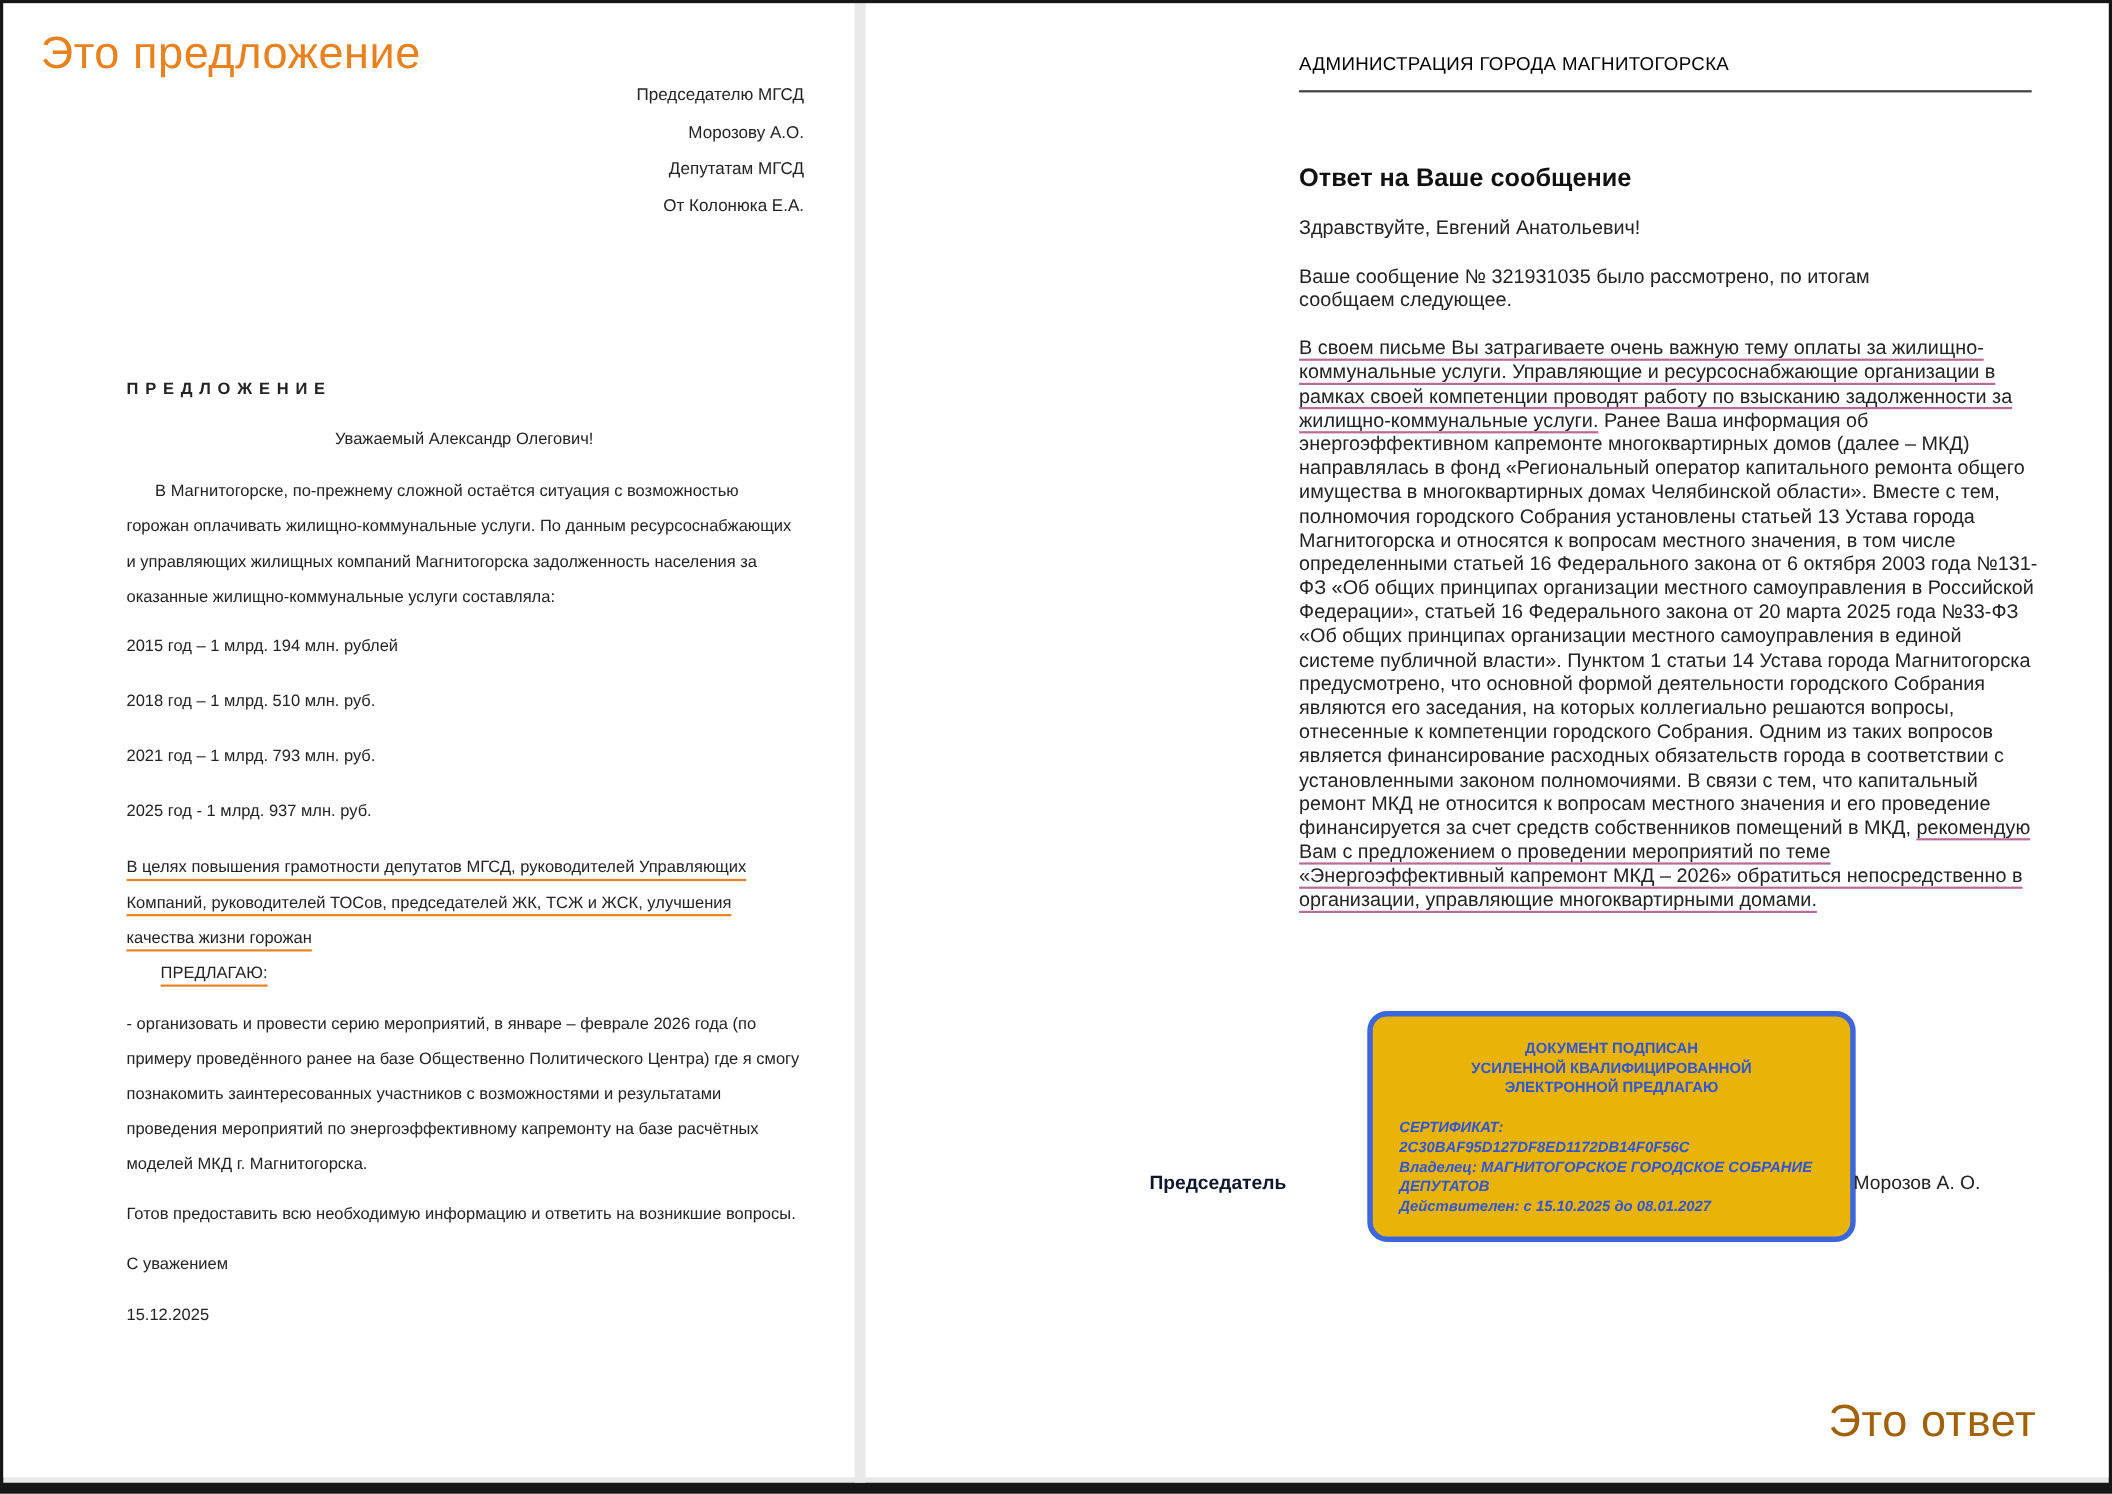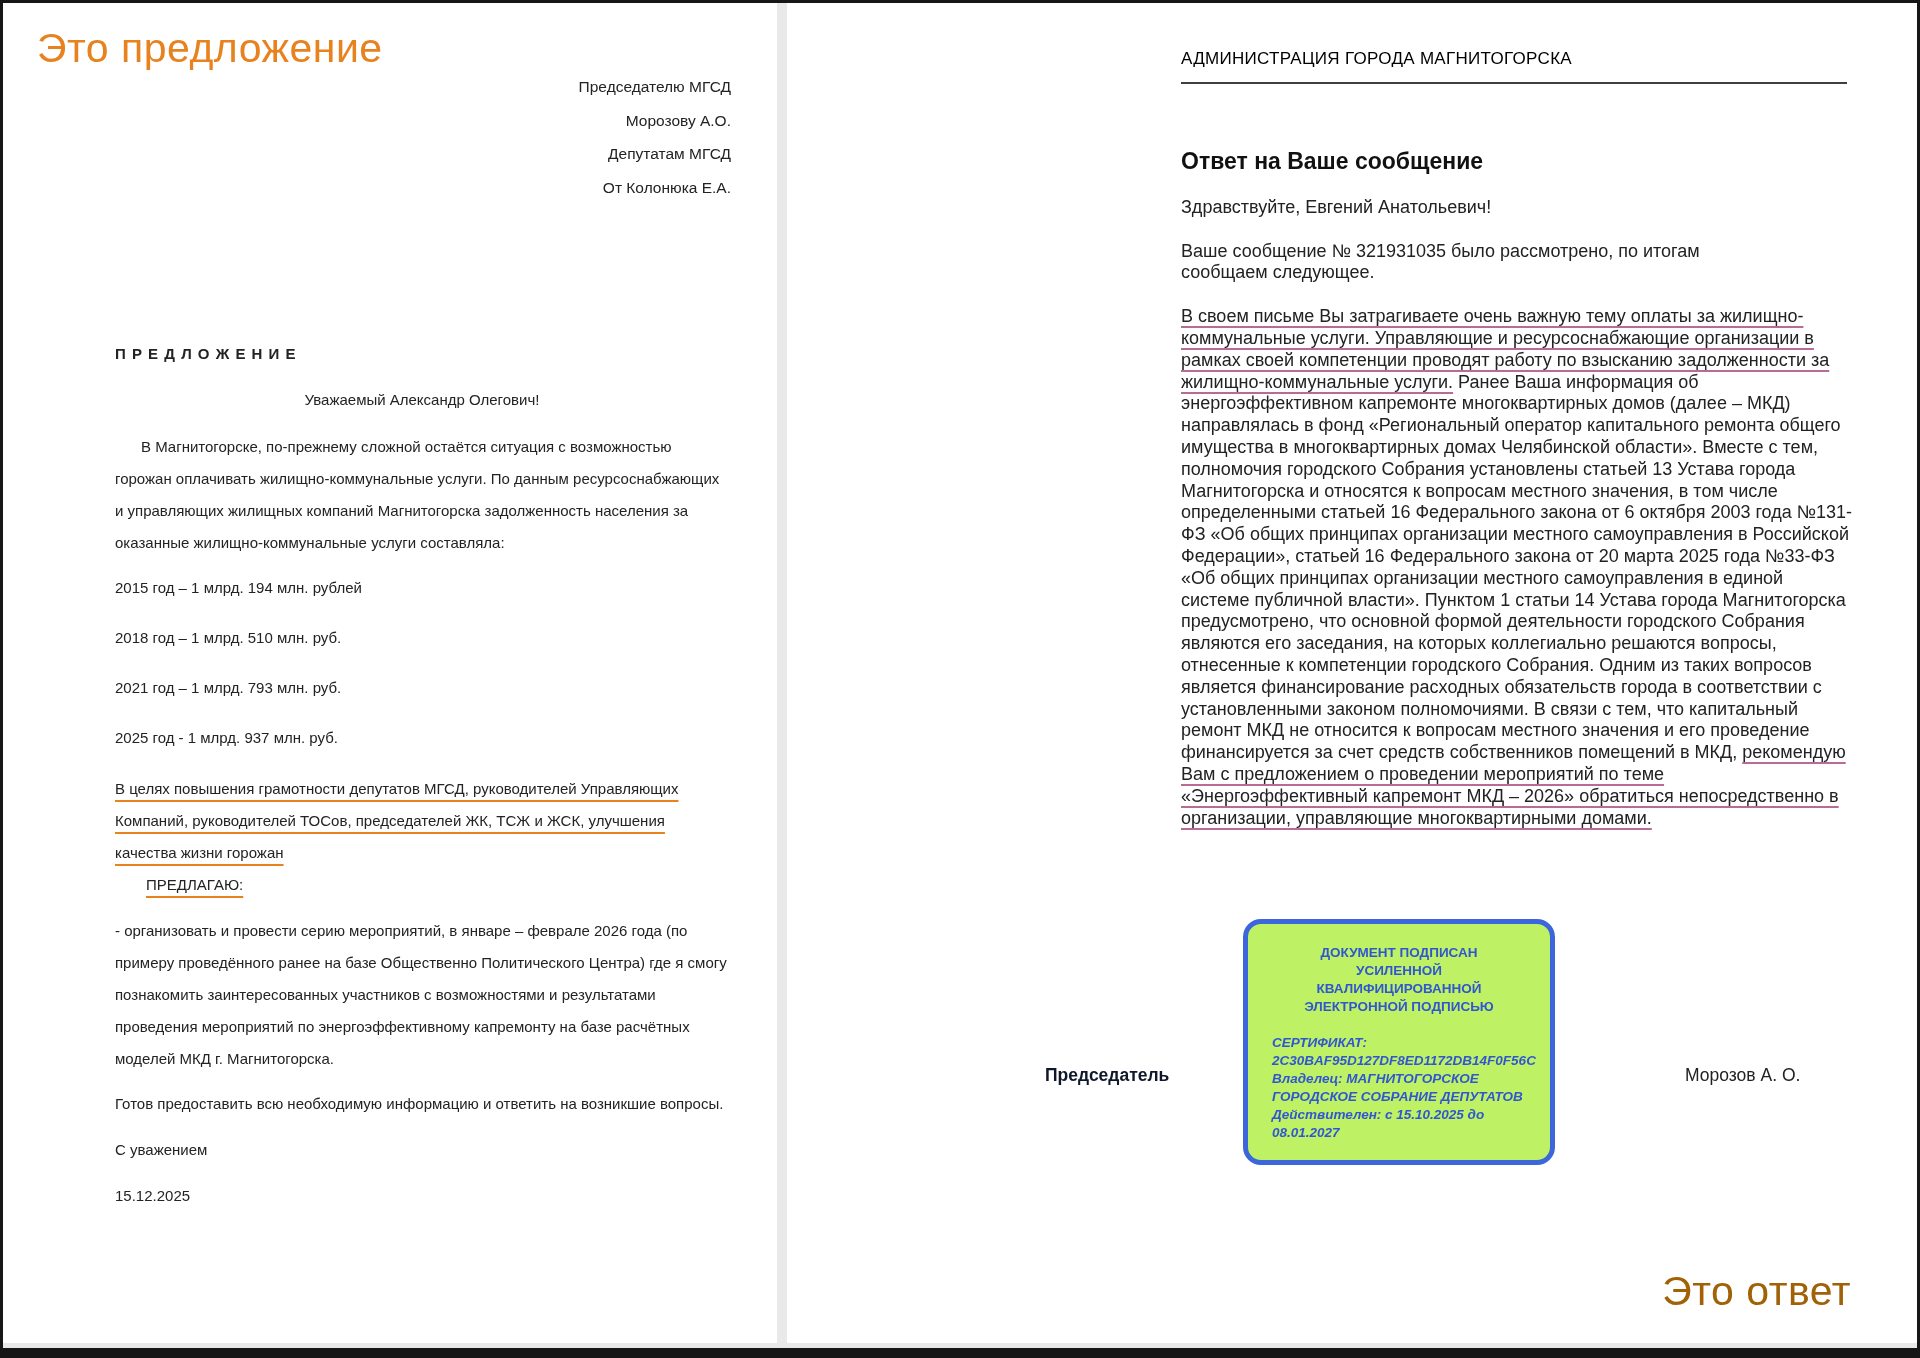--- a/index.html
+++ b/index.html
@@ -41,22 +41,22 @@
   }
   .rp-content { position:absolute; top:148px; left:394px; width:672px; font-size:18px; line-height:21.8px; color:#222; }
   .rp-title { font-size:23px; font-weight:bold; margin-bottom:24px; color:#111; }
   .rp-content p { margin:0 0 22px 0; }
   .u-pink { text-decoration:underline; text-decoration-thickness:1.5px; text-underline-offset:4px; }
 
   
   .signer-role { position:absolute; top:1062px; left:258px; font-size:17.5px; font-weight:bold; color:#0f172a; }
   .signer-name { position:absolute; top:1062px; left:898px; font-size:17.5px; color:#222; }
   .stamp {
-    position:absolute; top:916px; left:456px; width:312px;
-    border:5px solid; border-radius:18px; background:#bef264;
+    position:absolute; top:916px; left:456px; width:444px;
+    border:5px solid; border-radius:18px; background:#eab308;
     padding:20px 24px 18px 24px;
     font-size:13.5px; font-weight:bold; line-height:18px;
   }
   .stamp-head { text-align:center; margin-bottom:18px; }
   .stamp-cert div { text-align:left;font-style:italic; }
 
   .gap-line { position:absolute; left:774px; width:10px; top:0; bottom:0; background:#e9e9e9; }
 </style>
 </head>
 <body>
@@ -118,21 +118,21 @@
         <span class="u-pink" style="text-decoration-color:#BA6A96">В своем письме Вы затрагиваете очень важную тему оплаты за жилищно-коммунальные услуги. Управляющие и ресурсоснабжающие организации в рамках своей компетенции проводят работу по взысканию задолженности за жилищно-коммунальные услуги.</span><span> Ранее Ваша информация об энергоэффективном капремонте многоквартирных домов (далее – МКД) направлялась в фонд «Региональный оператор капитального ремонта общего имущества в многоквартирных домах Челябинской области». Вместе с тем, полномочия городского Собрания установлены статьей 13 Устава города Магнитогорска и относятся к вопросам местного значения, в том числе определенными статьей 16 Федерального закона от 6 октября 2003 года №131-ФЗ «Об общих принципах организации местного самоуправления в Российской Федерации», статьей 16 Федерального закона от 20 марта 2025 года №33-ФЗ «Об общих принципах организации местного самоуправления в единой системе публичной власти». Пунктом 1 статьи 14 Устава города Магнитогорска предусмотрено, что основной формой деятельности городского Собрания являются его заседания, на которых коллегиально решаются вопросы, отнесенные к компетенции городского Собрания. Одним из таких вопросов является финансирование расходных обязательств города в соответствии с установленными законом полномочиями. В связи с тем, что капитальный ремонт МКД не относится к вопросам местного значения и его проведение финансируется за счет средств собственников помещений в МКД, </span><span class="u-pink" style="text-decoration-color:#BA6A96">рекомендую Вам с предложением о проведении мероприятий по теме «Энергоэффективный капремонт МКД – 2026» обратиться непосредственно в организации, управляющие многоквартирными домами.</span>
       </p>
     </div>
 
     <div class="signer-role">Председатель</div>
 
     <div class="stamp" style="border-color:#3C66DB; color:#3156D2;">
       <div class="stamp-head">
         <div>ДОКУМЕНТ ПОДПИСАН</div>
         <div>УСИЛЕННОЙ КВАЛИФИЦИРОВАННОЙ</div>
-        <div>ЭЛЕКТРОННОЙ ПОДПИСЬЮ</div>
+        <div>ЭЛЕКТРОННОЙ ПРЕДЛАГАЮ</div>
       </div>
       <div class="stamp-cert">
         <div>СЕРТИФИКАТ:</div>
         <div>2C30BAF95D127DF8ED1172DB14F0F56C</div>
         <div>Владелец: МАГНИТОГОРСКОЕ ГОРОДСКОЕ СОБРАНИЕ ДЕПУТАТОВ</div>
         <div>Действителен: с 15.10.2025 до 08.01.2027</div>
       </div>
     </div>
 
     <div class="signer-name">Морозов А. О.</div>

